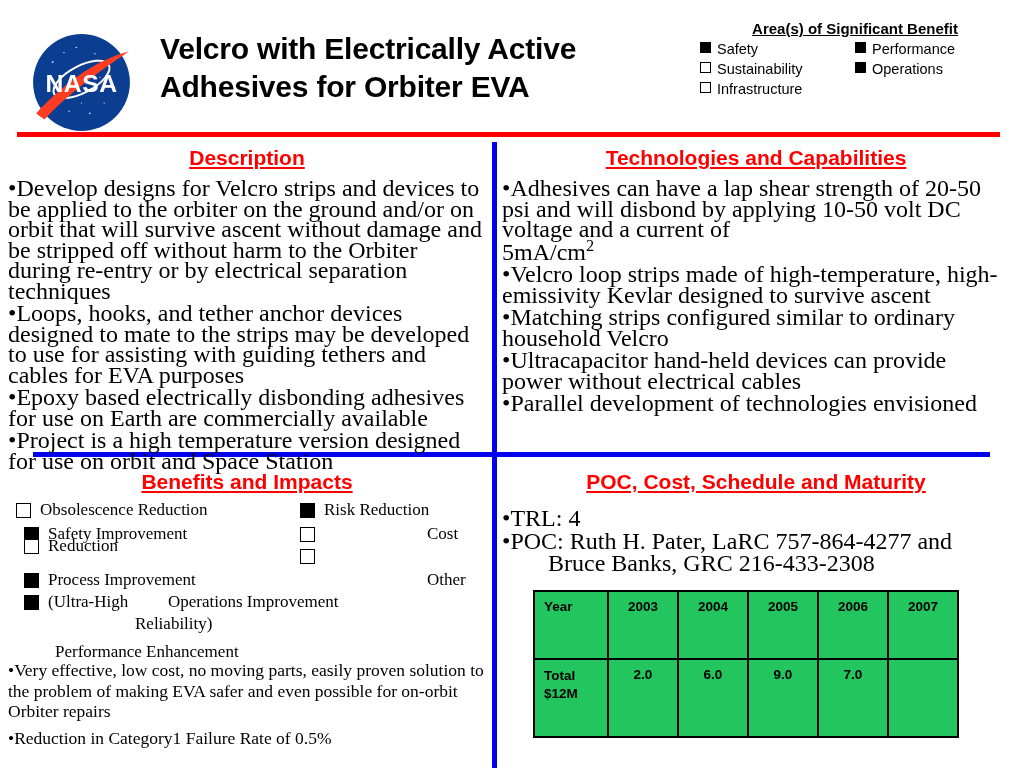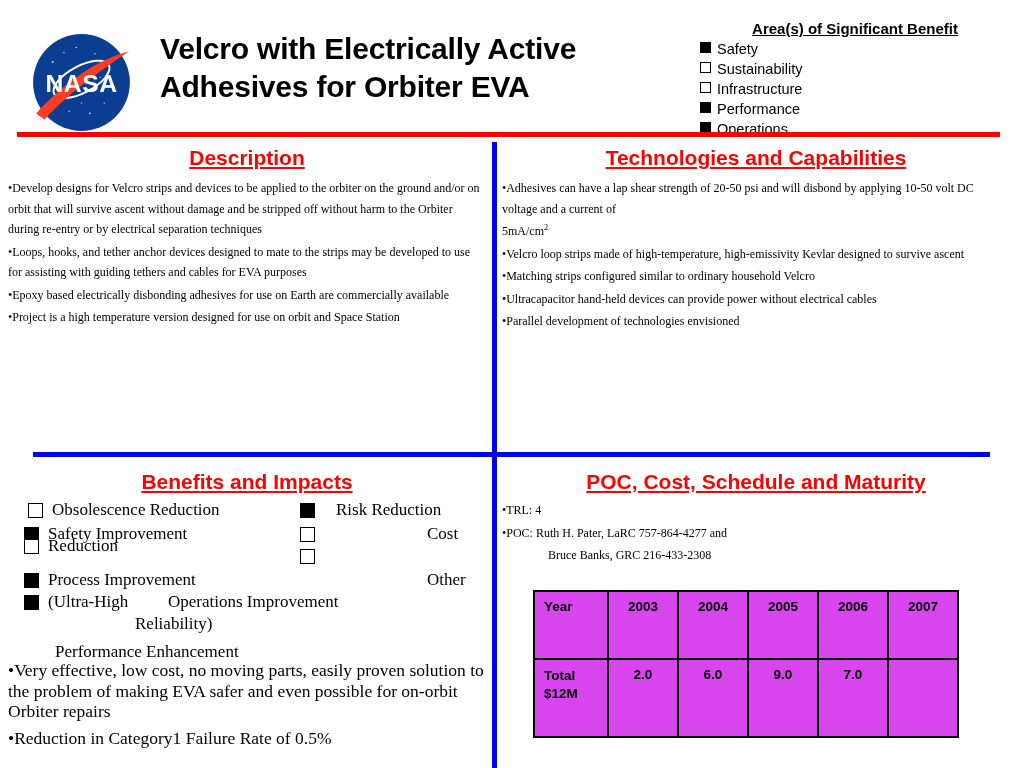--- a/index.html
+++ b/index.html
@@ -52,21 +52,21 @@
   #benefit-areas .legend-title {
     text-align: center;
     font-weight: bold;
     text-decoration: underline;
     font-size: 15px;
     margin-bottom: 2px;
     white-space: nowrap;
   }
   .legend-cols {
     display: flex;
-    flex-direction: column;
+    flex-direction: row;
   }
   .legend-col {
     width: 50%;
   }
   .legend-row {
     display: flex;
     align-items: baseline;
     line-height: 20px;
     white-space: nowrap;
   }
@@ -114,21 +114,21 @@
     font-family: "Liberation Sans", sans-serif;
     font-weight: bold;
     font-size: 21px;
     color: #ff0000;
     text-decoration: underline;
     text-align: center;
     white-space: nowrap;
   }
   .body-text {
     font-family: "Liberation Serif", serif;
-    font-size: 12px;
+    font-size: 24px;
     line-height: 20.5px;
     color: #000000;
   }
   .bullet {
     margin-bottom: 2px;
     text-indent: 0;
   }
   .bullet::before { content: none; }
 
   #q-description {
@@ -154,21 +154,21 @@
     width: 478px;
   }
   #q-benefits .quad-title { margin-bottom: 6px; }
 
   #q-poc {
     position: absolute;
     left: 502px;
     top: 470px;
     width: 508px;
   }
-  #q-poc .quad-title { margin-bottom: 6px; }
+  #q-poc .quad-title { margin-bottom: 14px; }
 
   sup { font-size: 0.68em; vertical-align: super; line-height: 0; }
 
   
   #benefit-grid {
     position: relative;
     height: 150px;
     font-family: "Liberation Serif", serif;
     font-size: 17px;
     line-height: 20px;
@@ -212,21 +212,21 @@
     border-collapse: collapse;
     font-family: "Liberation Sans", sans-serif;
     font-weight: bold;
     font-size: 13.5px;
   }
   #budget-table td {
     border: 2.2px solid #000000;
     padding: 7px 9px;
     text-align: center;
     vertical-align: top;
-    background: #d946ef;
+    background: #22c55e;
   }
   #budget-table tr.r-head td { height: 52px; }
   #budget-table tr.r-total td { height: 62px; }
   #budget-table td.lbl { text-align: left; width: 54px; }
   #budget-table td.yr { width: 50px; }
   #budget-table .stack { line-height: 18px; }
 </style>
 </head>
 <body>
 
@@ -316,25 +316,25 @@
       <div class="bullet">•Ultracapacitor hand-held devices can provide power without electrical cables</div>
       <div class="bullet">•Parallel development of technologies envisioned</div>
     </div>
   </div>
 
   <div id="q-benefits">
     <div class="quad-title">Benefits and Impacts</div>
 
     <div id="benefit-grid">
 
-      <div class="bg-item" style="left:20px; top:0px;">
+      <div class="bg-item" style="left:8px; top:0px;">
         <span class="cbox2"></span>
         <span>Obsolescence Reduction</span>
       </div>
-      <div class="bg-item" style="left:292px; top:0px;gap:12px;">
+      <div class="bg-item" style="left:292px; top:0px;">
         <span class="cbox2 checked"></span>
         <span>Risk Reduction</span>
       </div>
 
       <div class="bg-item" style="left:16px; top:24px;">
         <span class="cbox2 checked"></span>
         <span>Safety Improvement</span>
       </div>
       <div class="bg-item" style="left:292px; top:24px;">
         <span class="cbox2"></span>

